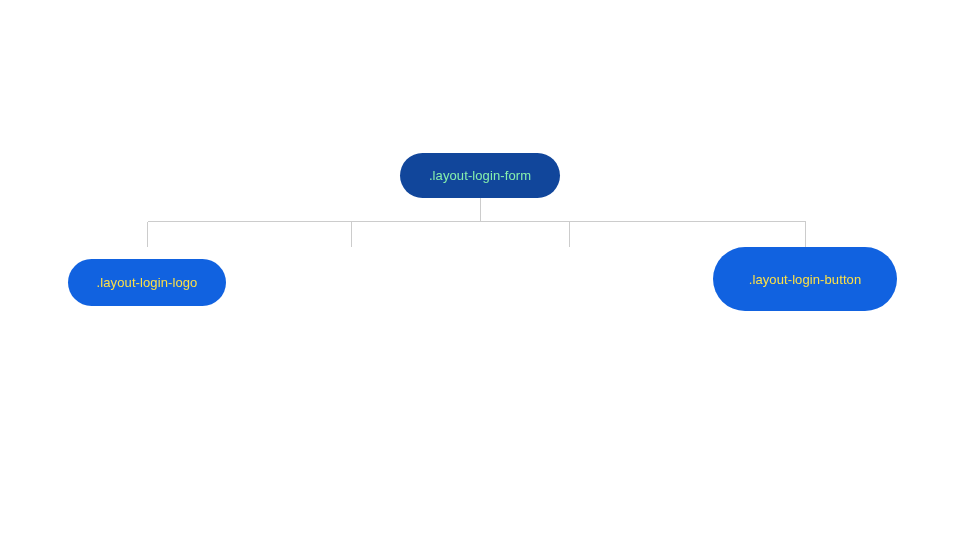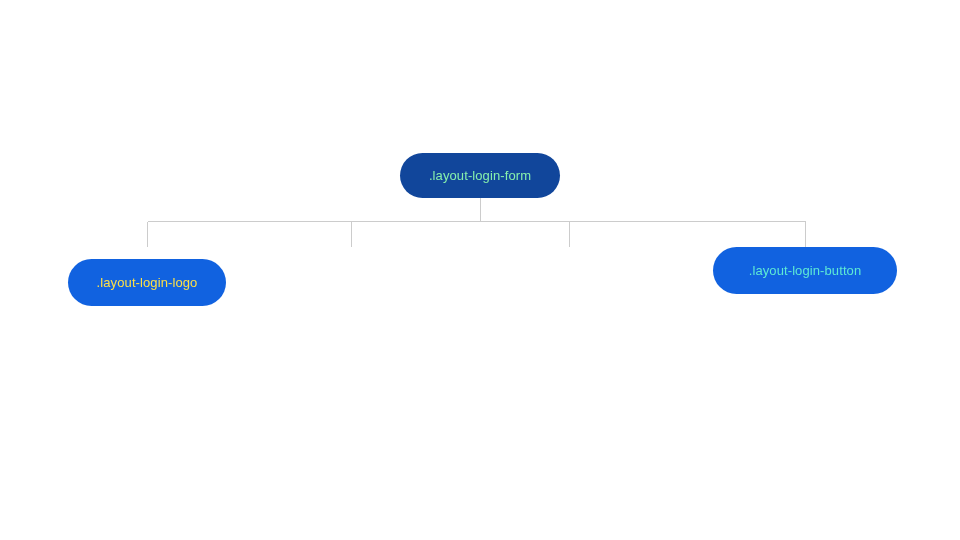--- a/index.html
+++ b/index.html
@@ -70,17 +70,17 @@
   <div class="node node-root" style="left: 400px; top: 153px; width: 160px; height: 45px; background: rgb(17, 70, 155); color: #86efac; text-align: right;">
     <span class="node-label">.layout-login-form</span>
   </div>
 
   <div class="node node-child" style="left: 68px; top: 247px; width: 158px; height: 47px; background: rgb(17, 98, 224); color: #fde047; margin-top: 12px;">
     <span class="node-label">.layout-login-logo</span>
   </div>
 
 
 
-  <div class="node node-child" style="left: 713px; top: 247px; width: 184px; height: 47px; background: rgb(17, 98, 224); color: #5eead4;">
+  <div class="node node-child" style="left: 713px; top: 247px; width: 184px; height: 64px; background: rgb(17, 98, 224); color: #fde047;">
     <span class="node-label">.layout-login-button</span>
   </div>
 
 </div>
 
 </body></html>

